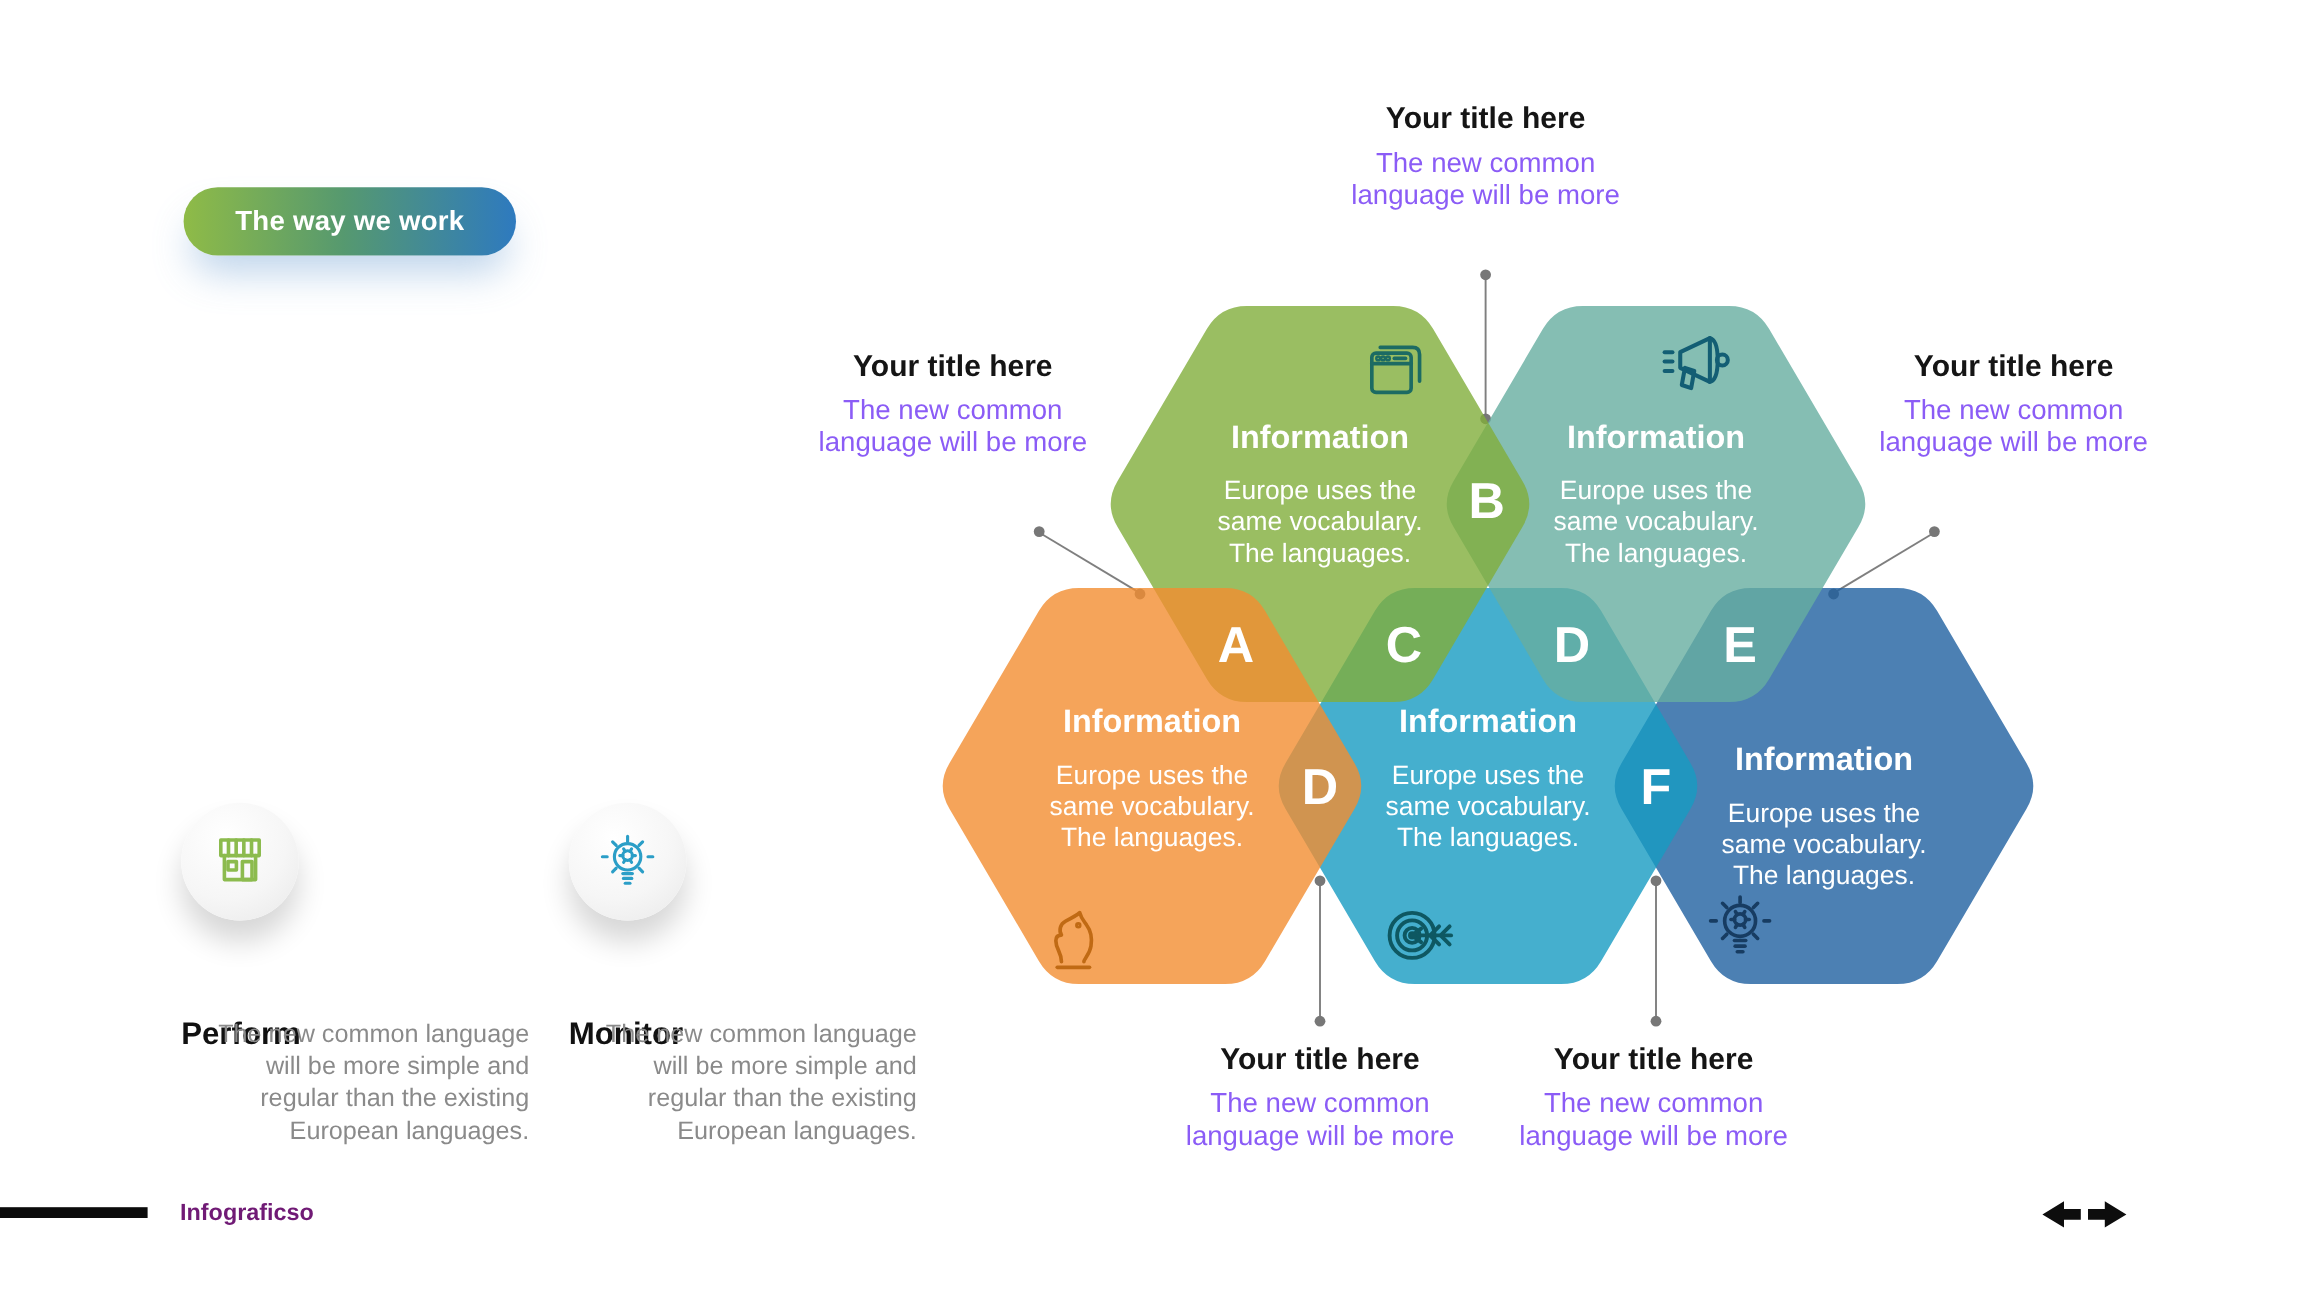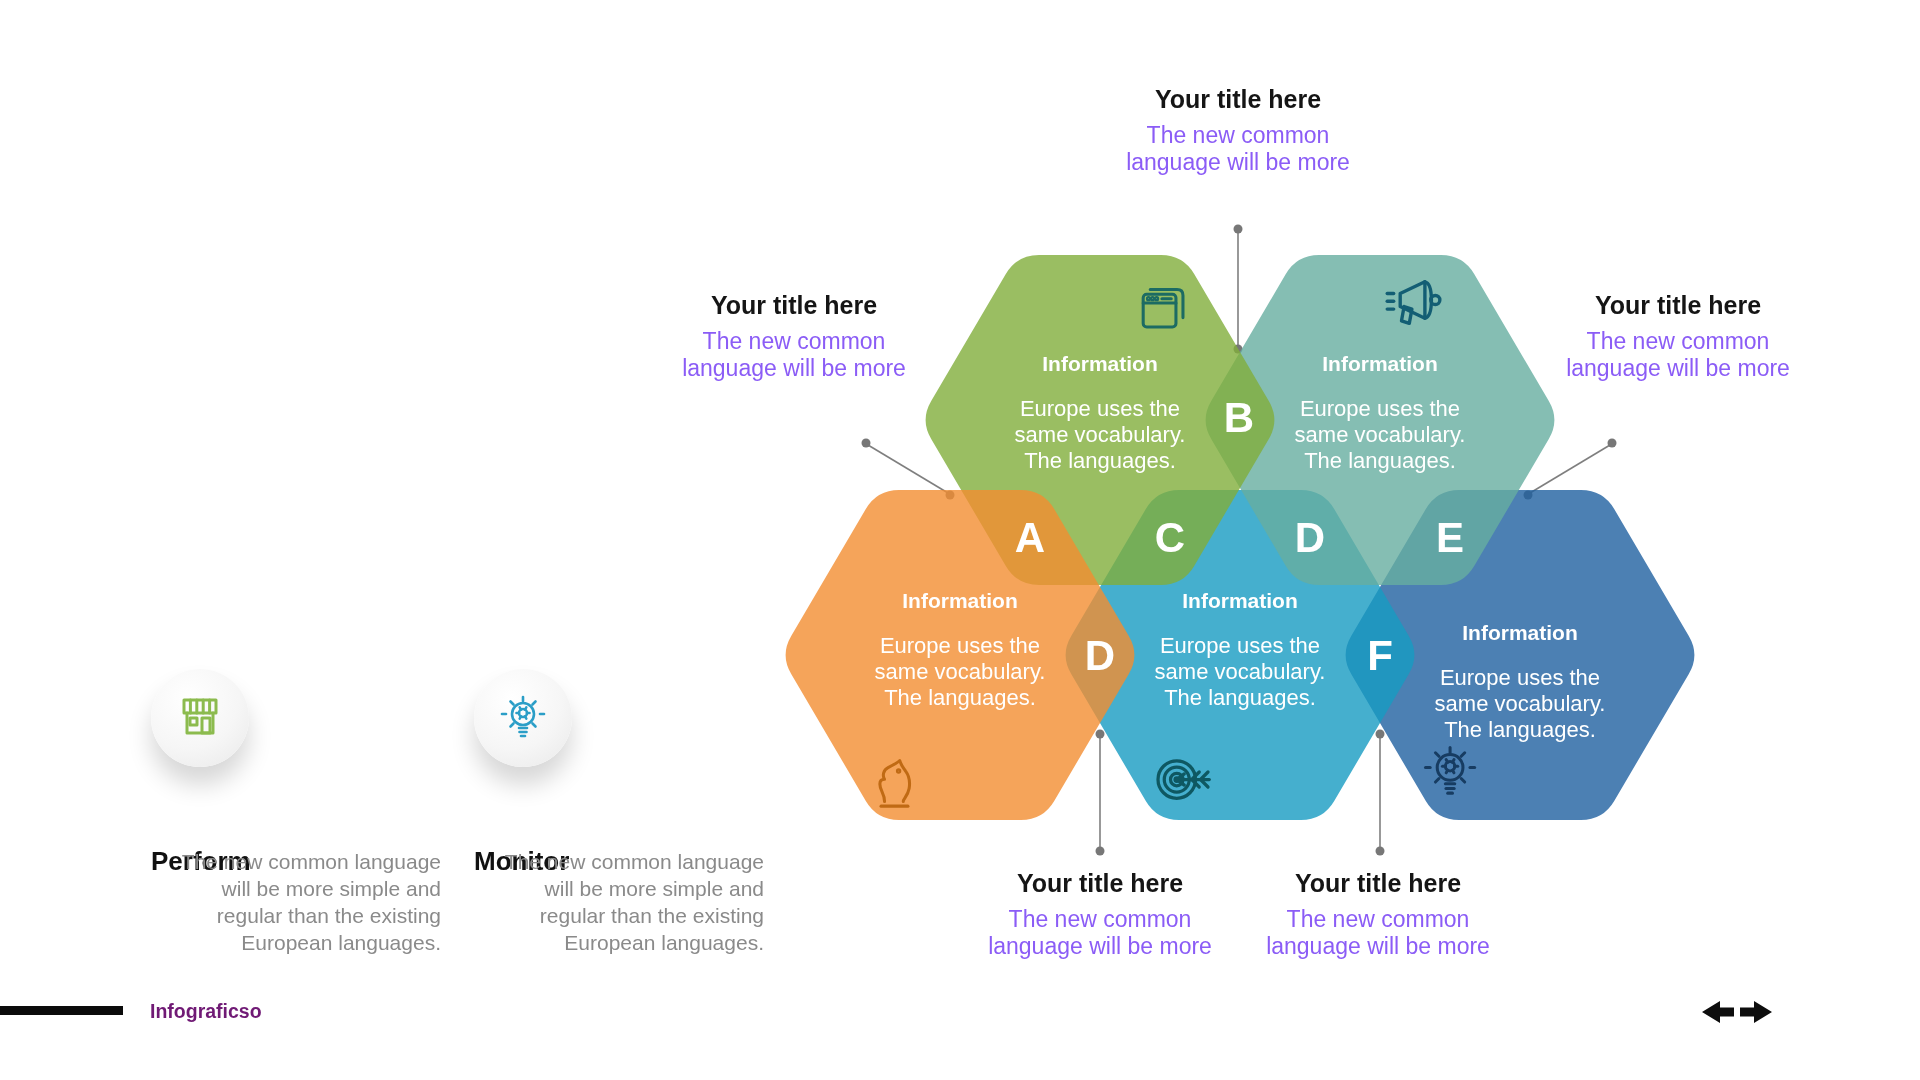--- a/index.html
+++ b/index.html
@@ -27,21 +27,21 @@
   
   .feat-circle{position:absolute;width:98px;height:98px;border-radius:50%;
     background:radial-gradient(circle at 38% 30%, #ffffff 0%, #f6f6f6 55%, #e8e8e8 100%);
     box-shadow:0 18px 24px rgba(0,0,0,.16);
     display:flex;align-items:center;justify-content:center;}
   .feat-name{position:absolute;font-size:26px;font-weight:bold;color:#111111;margin-top:40px;}
   .feat-desc{position:absolute;font-size:21px;line-height:27px;color:#8A8A8A;white-space:pre-line;text-align:right;}
 
   
   .hextext{position:absolute;width:300px;text-align:center;color:#ffffff;}
-  .hextext h4{margin:0 0 16px 0;font-size:21px;line-height:32px;font-weight:bold;text-align:center;}
+  .hextext h4{margin:0 0 16px 0;font-size:27px;line-height:32px;font-weight:bold;text-align:center;}
   .hextext p{margin:0;font-size:22px;line-height:26px;white-space:pre-line;}
 
   
   .letter{position:absolute;transform:translate(-50%,-50%);color:#ffffff;
     font-size:42px;font-weight:bold;}
 
   
   .callout{position:absolute;width:320px;text-align:center;}
   .callout h5{margin:0 0 8px 0;font-size:25px;line-height:30px;font-weight:bold;color:#151515;}
   .callout p{margin:0;font-size:23px;line-height:26.5px;color:#8b5cf6;white-space:pre-line;text-align:center;}
@@ -154,20 +154,23 @@
       <line x1="33.5" y1="10.5" x2="36.5" y2="7.5"></line>
         <line x1="14.5" y1="10.5" x2="11.5" y2="7.5"></line>
       <line x1="33.5" y1="29.5" x2="36.5" y2="32.5"></line>
         <line x1="14.5" y1="29.5" x2="11.5" y2="32.5"></line>
     </g>
 
     <path d="M1702,1012 L1720,1001 L1720,1007.5 L1734,1007.5 L1734,1016.5 L1720,1016.5 L1720,1023 Z" fill="#0D0D0D"></path>
     <path d="M1772,1012 L1754,1001 L1754,1007.5 L1740,1007.5 L1740,1016.5 L1754,1016.5 L1754,1023 Z" fill="#0D0D0D"></path>
   </svg>
 
+  <div class="badge">
+    <span>The way we work</span>
+  </div>
 
 
   <div class="feat-circle" style="left:151px;top:669px;">
     <svg width="48" height="48" viewBox="0 0 48 48" fill="none" stroke="#8CBB4E" stroke-width="3" stroke-linecap="round" stroke-linejoin="round">
       <rect x="8" y="6" width="32" height="13"></rect>
       <line x1="14.4" y1="6" x2="14.4" y2="19"></line>
         <line x1="20.8" y1="6" x2="20.8" y2="19"></line>
       <line x1="27.2" y1="6" x2="27.2" y2="19"></line>
         <line x1="33.6" y1="6" x2="33.6" y2="19"></line>
       <path d="M11,19 V39 H37 V19"></path>

